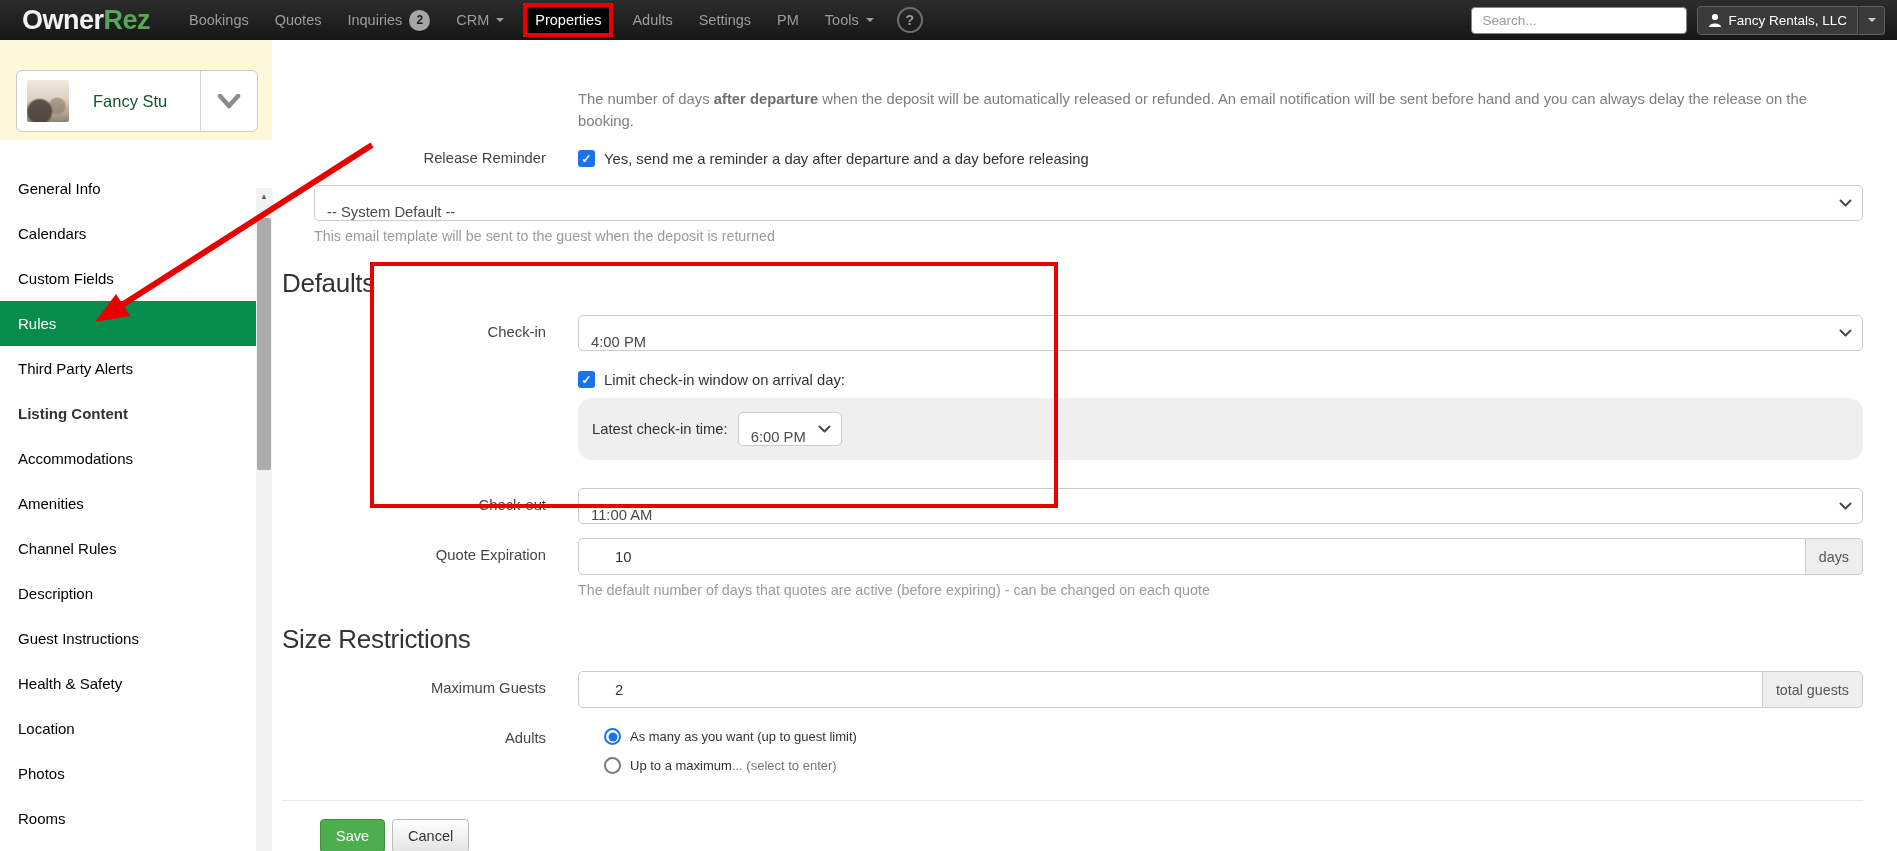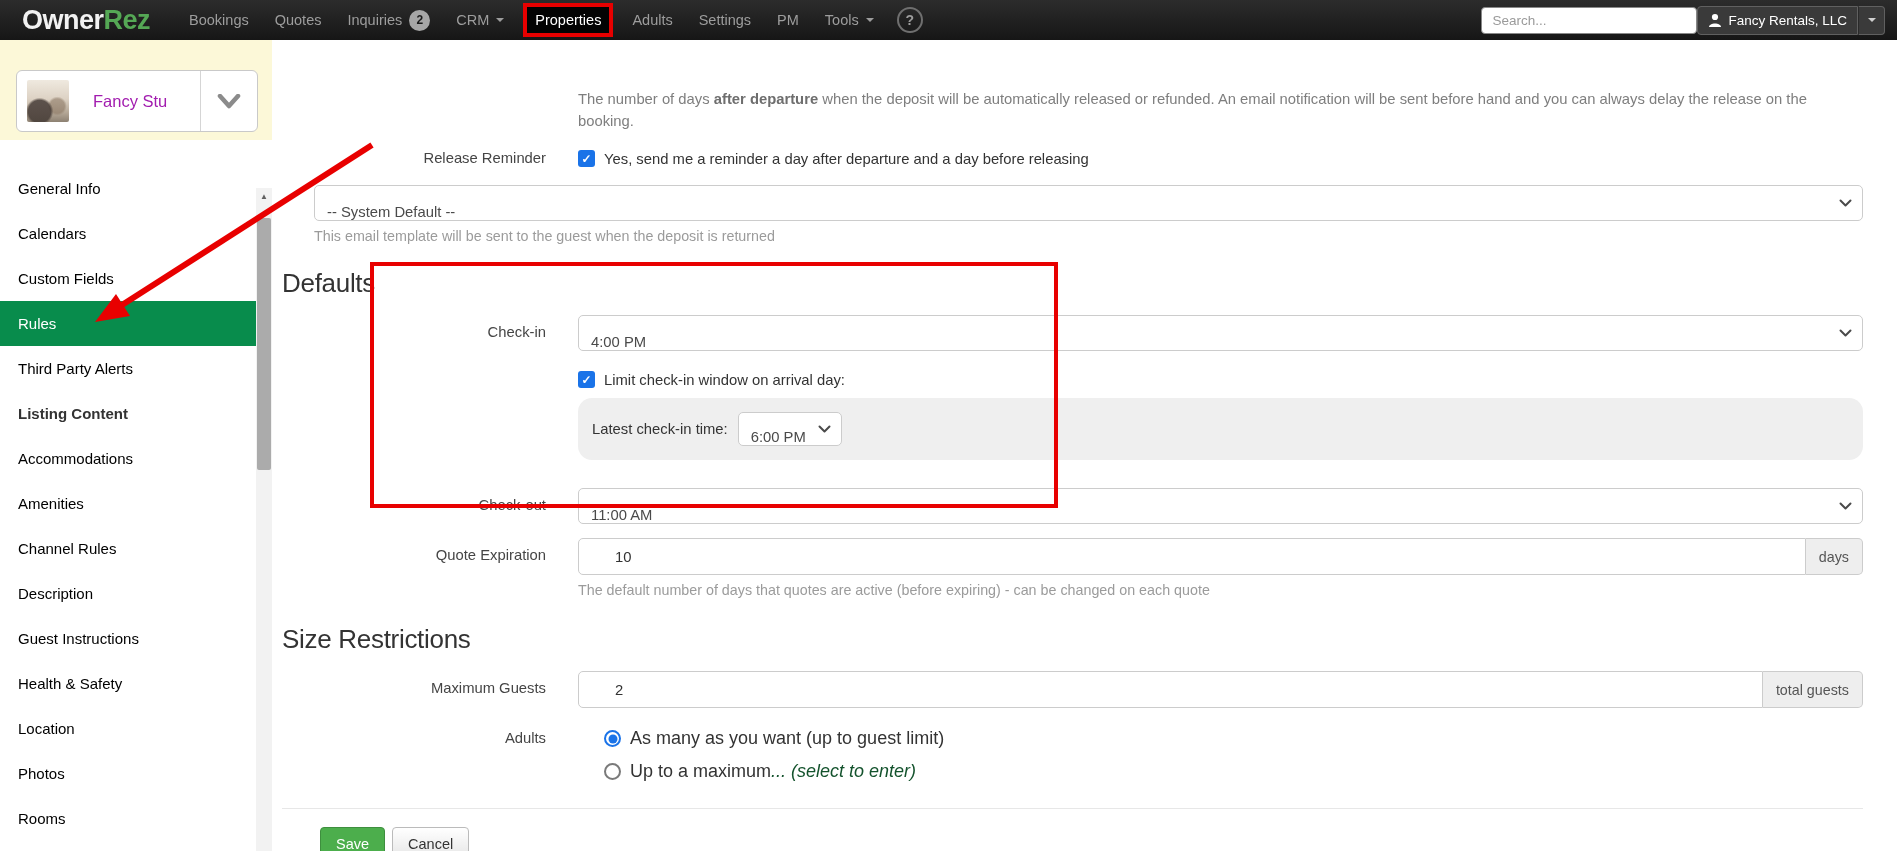--- a/index.html
+++ b/index.html
@@ -14,21 +14,21 @@
   .brand .owner { color:#f2f2f2; }
   .brand .rez { color:#55a855; }
   .nav-items { display:flex; align-items:center; height:40px; }
   .nav-item { color:#9d9d9d; font-size:14.5px; padding:0 13px; line-height:40px; cursor:pointer; white-space:nowrap; display:flex; align-items:center; gap:7px; }
   .nav-item.active-annotated { color:#fff; background:#030303; border:4px solid #e80000; line-height:normal; padding:5px 8px; margin:0 6px; }
   .badge-pill { background:#a6a6a6; color:#1a1a1a; font-size:12px; font-weight:bold;
     min-width:21px; height:21px; border-radius:11px; display:inline-flex; align-items:center; justify-content:center; padding:0 6px; }
   .caret-down { width:0; height:0; border-left:4px solid transparent; border-right:4px solid transparent; border-top:4px solid #9d9d9d; display:inline-block; }
   .help-circle { width:26px; height:26px; border:2px solid #6f6f6f; border-radius:50%; color:#9d9d9d;
     display:inline-flex; align-items:center; justify-content:center; font-size:14px; font-weight:bold; margin-left:10px; cursor:pointer; }
-  .nav-right { margin-left:auto; display:flex; align-items:center; }
+  .nav-right { margin-left:auto; display:flex; align-items:center; gap:10px; }
   .search-input { width:216px; height:27px; border:1px solid #888; border-radius:4px; padding:0 10px;
     font-size:13.5px; color:#333; background:#fff; font-family:"Liberation Sans", sans-serif; }
   .search-input::placeholder { color:#9a9a9a; }
   .account-group { display:flex; }
   .btn-account { height:29px; background:#3a3a3a; border:1px solid #606060; border-radius:4px 0 0 4px;
     color:#fff; font-size:13.5px; display:flex; align-items:center; gap:6px; padding:0 10px; cursor:pointer; }
   .btn-account-caret { height:29px; width:27px; background:#3a3a3a; border:1px solid #606060; border-left:1px solid #2a2a2a;
     border-radius:0 4px 4px 0; display:flex; align-items:center; justify-content:center; cursor:pointer; }
   .btn-account-caret .caret-down { border-top-color:#cfcfcf; }
 
@@ -38,21 +38,21 @@
   
   .sidebar { width:272px; flex:0 0 272px; background:#fff; position:relative; }
   .prop-panel { height:100px; background:#fcf8d8; padding:30px 14px 0 16px; }
   .prop-select { height:62px; background:#fff; border:1px solid #c9c9c9; border-radius:6px;
     display:flex; align-items:center; cursor:pointer; }
   .prop-thumb { width:42px; height:42px; margin-left:10px; border-radius:2px; flex:0 0 42px;
     background:
       radial-gradient(circle at 30% 75%, rgba(70,60,55,0.85) 0 26%, rgba(0,0,0,0) 32%),
       radial-gradient(circle at 72% 62%, rgba(140,120,100,0.6) 0 18%, rgba(0,0,0,0) 24%),
       linear-gradient(180deg,#efe9df 0%, #ddd2c4 45%, #b3a695 78%, #8d8172 100%); }
-  .prop-name { flex:1; margin-left:24px; font-size:16.5px; color:#a21caf; }
+  .prop-name { flex:1; margin-left:24px; font-size:16.5px; color:#14532d; }
   .prop-divider { width:1px; align-self:stretch; background:#d5d5d5; }
   .prop-caret { width:56px; display:flex; align-items:center; justify-content:center; }
 
   .side-nav { padding-top:26px; width:256px; }
   .side-item { height:45px; line-height:45px; padding-left:18px; font-size:15px; color:#000000; cursor:pointer; }
   .side-item.active { background:#088c4c; color:#fff; }
   .side-item.header { color:#333; font-weight:bold; cursor:default; }
 
   .scrollbar { position:absolute; top:148px; right:0; width:16px; height:697px; background:#f2f2f2; }
   .scroll-arrow { height:16px; display:flex; align-items:center; justify-content:center; font-size:8px; color:#606060; cursor:pointer; }
@@ -75,23 +75,23 @@
   .sel-sm { width:104px; height:34px; display:inline-flex; }
 
   .check-row { display:flex; align-items:center; gap:9px; padding-top:2px; font-size:14.8px; color:#333; cursor:pointer; }
   .checkbox { width:17px; height:17px; background:#1a73e8; border-radius:3px; color:#fff;
     display:inline-flex; align-items:center; justify-content:center; font-size:12px; font-weight:bold; flex:0 0 17px; }
   .radio { width:17px; height:17px; border-radius:50%; flex:0 0 17px; position:relative; }
   .radio.on { border:2px solid #1a73e8; }
   .radio.on::after { content:""; position:absolute; left:50%; top:50%; transform:translate(-50%,-50%);
     width:9px; height:9px; border-radius:50%; background:#1a73e8; }
   .radio.off { border:2px solid #7a7a7a; }
-  .radio-row { display:flex; align-items:center; gap:9px; font-size:18px; color:#333; cursor:pointer;padding-left:26px; }
+  .radio-row { display:flex; align-items:center; gap:9px; font-size:13px; color:#333; cursor:pointer;padding-left:26px; }
   .radio-row + .radio-row { margin-top:12px; }
-  .hint-inline { color:#14532d; font-style:italic; }
+  .hint-inline { color:#737373; }
 
   .well { background:#efefef; border-radius:14px; padding:14px 14px; display:flex; align-items:center; gap:10px;
     font-size:14.8px; color:#333; }
 
   .input-group { display:flex; }
   .tinput { flex:1; height:37px; border:1px solid #ccc; border-radius:5px; padding:0 12px;
     font-size:14.8px; color:#333; font-family:"Liberation Sans", sans-serif; min-width:0; }
   .input-group .tinput { border-radius:5px 0 0 5px;padding-left:36px; }
   .addon { background:#eee; border:1px solid #ccc; border-left:none; border-radius:0 5px 5px 0;
     display:flex; align-items:center; padding:0 13px; font-size:14.3px; color:#555; white-space:nowrap; }

